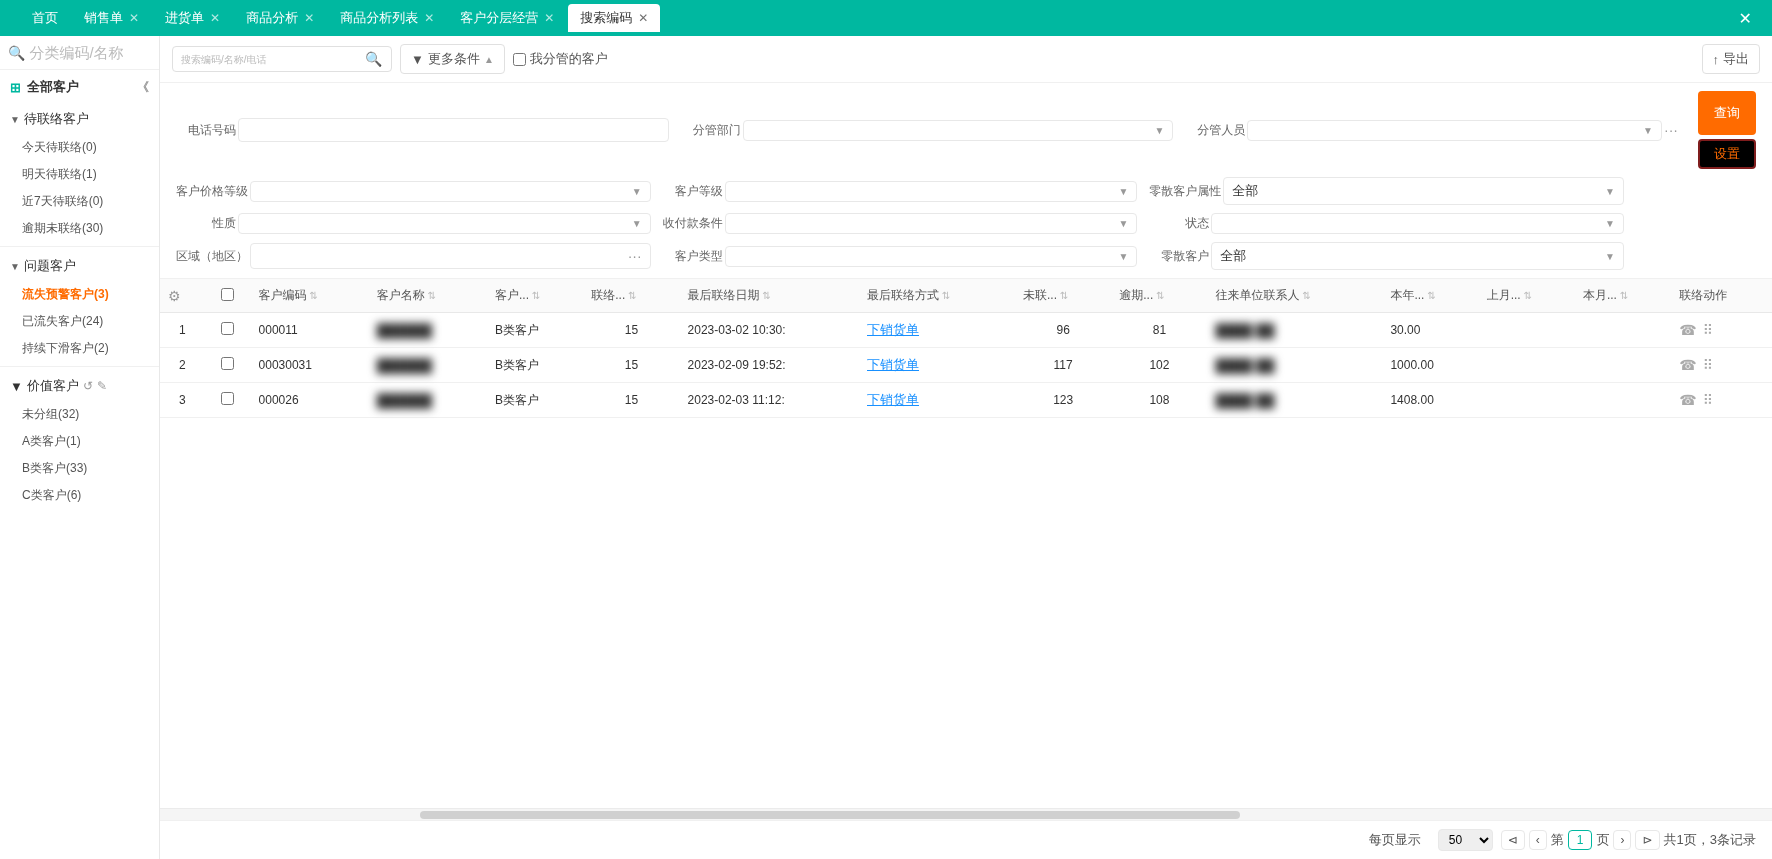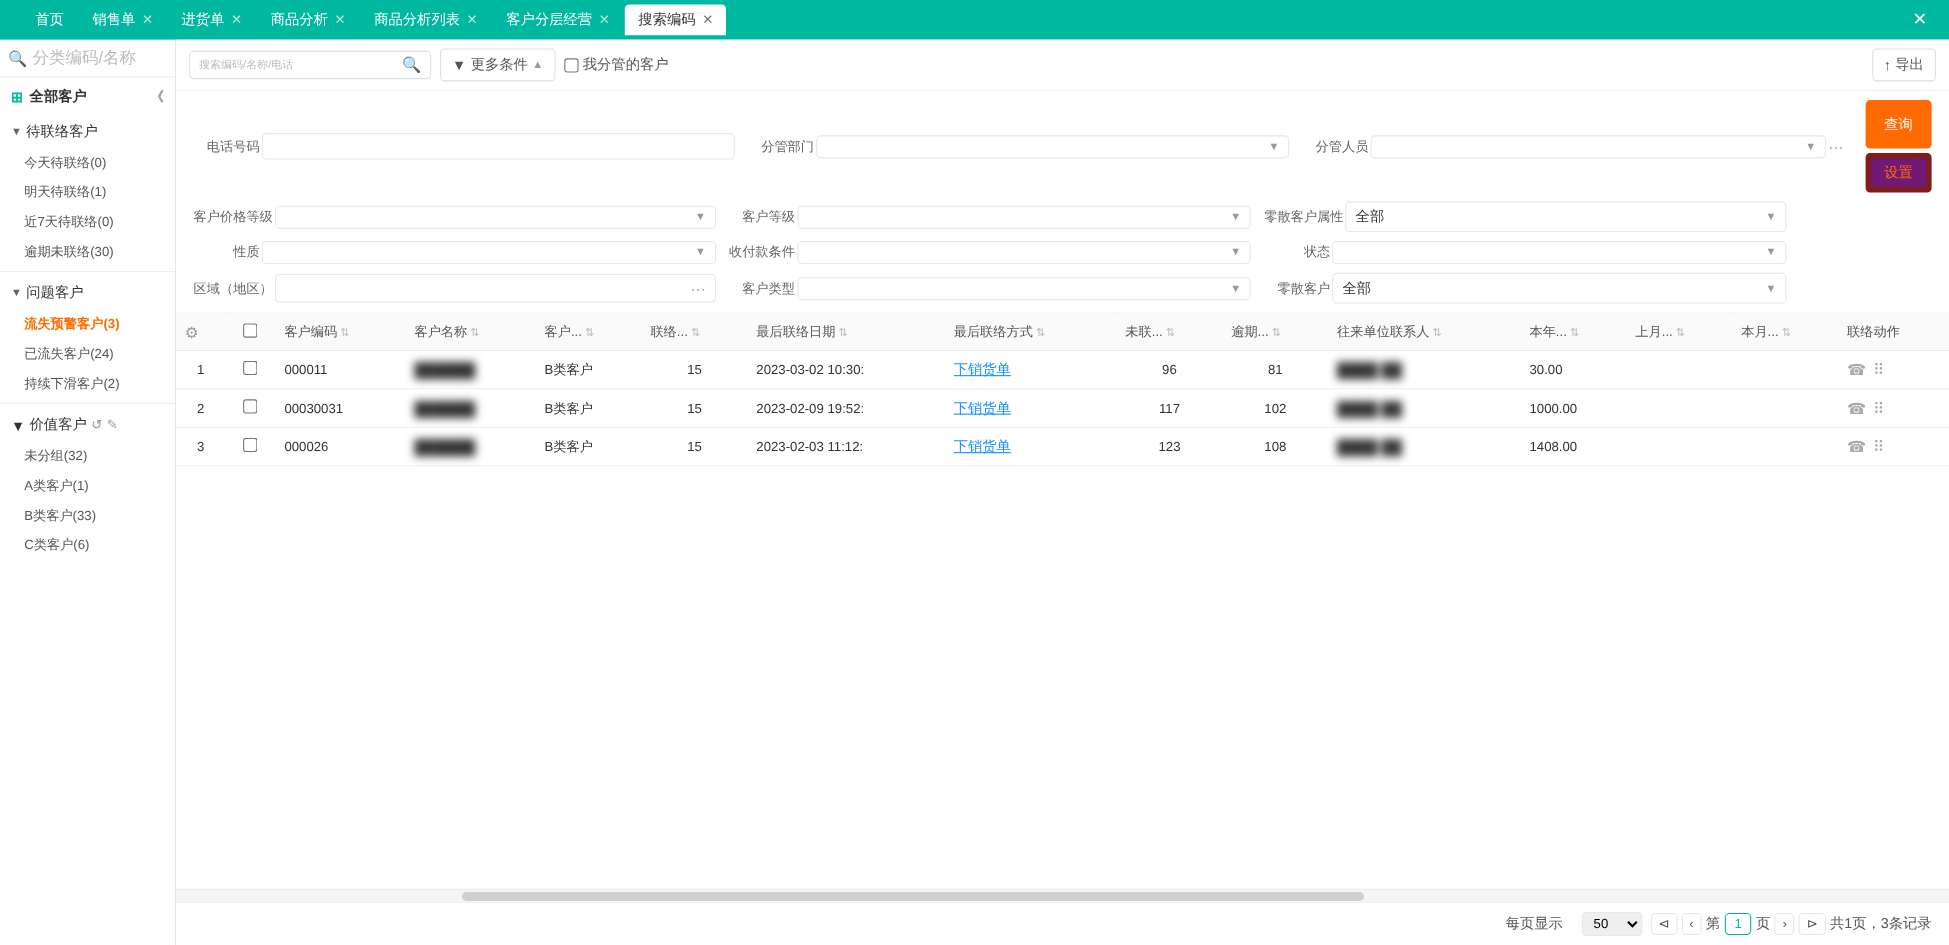--- a/index.html
+++ b/index.html
@@ -229,23 +229,23 @@
     .btn-query {
       background: #ff6b00;
       color: #fff;
       border: none;
       border-radius: 4px;
       padding: 13px 16px;
       cursor: pointer;
       font-size: 13px;
     }
     .btn-settings {
-      background: #701a75;
+      background: #000000;
       color: #ff6b00;
-      border: 5px solid #7f1d1d;
+      border: 2px solid #7f1d1d;
       border-radius: 4px;
       padding: 4px 12px;
       cursor: pointer;
       font-size: 13px;
     }
 
     
     .table-area {
       flex: 1;
       overflow: auto;

